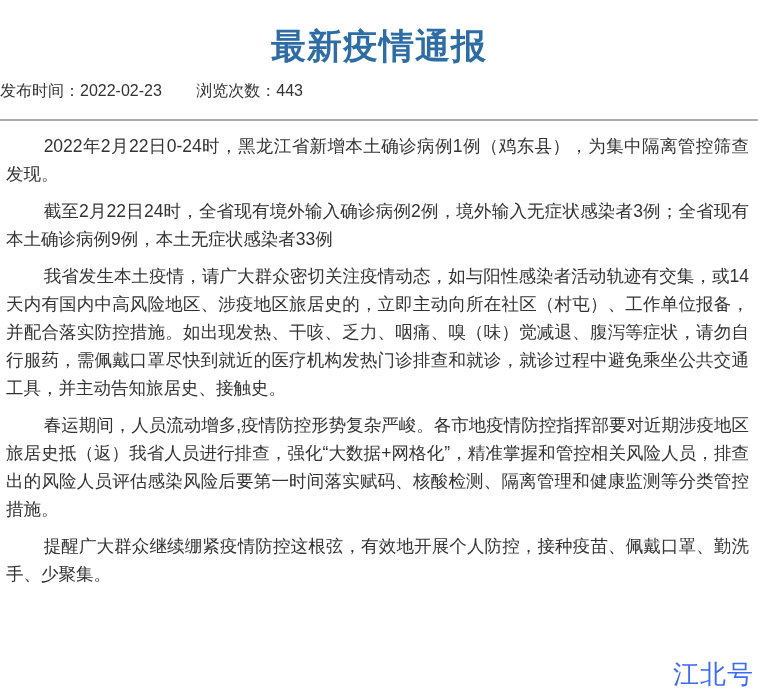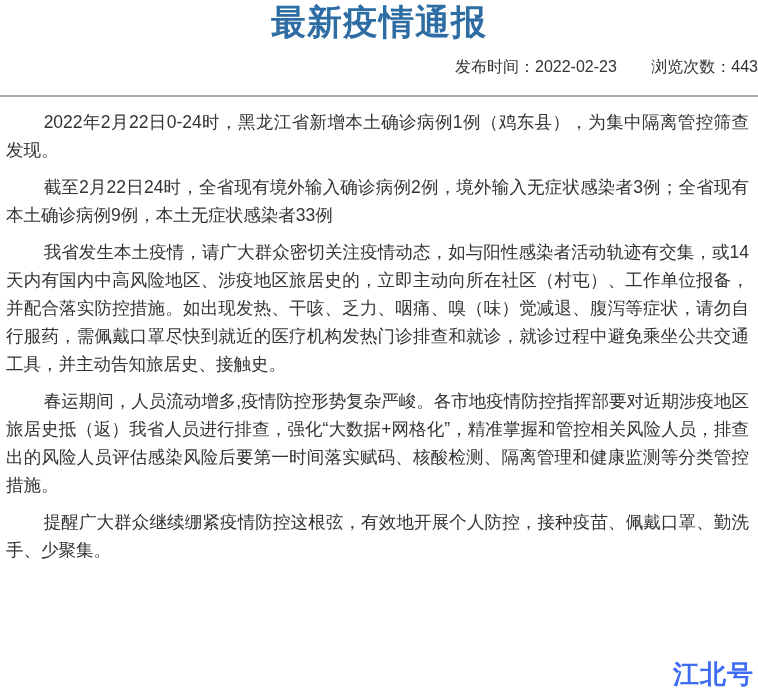--- a/index.html
+++ b/index.html
@@ -10,30 +10,31 @@
   .page {
     position: relative;
     width: 758px;
     height: 693px;
     overflow: hidden;
     background: #ffffff;
     font-family: "Liberation Sans", "DejaVu Sans", sans-serif;
   }
   .title {
     margin: 0;
+    padding-top: 24px;
     text-align: center;
     font-size: 35px;
     line-height: 1.25;
     font-weight: bold;
     color: #2e6da4;
     letter-spacing: 1px;
   }
   .meta {
     margin-top: 13px;
-    text-align: right;
+    text-align: left;
     font-size: 16px;
     color: #333333;
   }
   .meta .views {
     margin-left: 30px;
   }
   .divider {
     margin: 17px 0 0 0;
     border: none;
     border-top: 2px solid #ababab;
@@ -48,21 +49,21 @@
     line-height: 28px;
     color: #333333;
     text-indent: 2.15em;
     text-align: justify;
   }
   .watermark {
     position: absolute;
     right: 4px;
     bottom: 1px;
     font-size: 26px;
-    font-weight: bold;
+    font-weight: normal;
     color: #3d6bf2;
     letter-spacing: 1px;
   }
 </style>
 </head>
 <body>
 
 <div class="page">
 
   <h1 class="title">最新疫情通报</h1>

